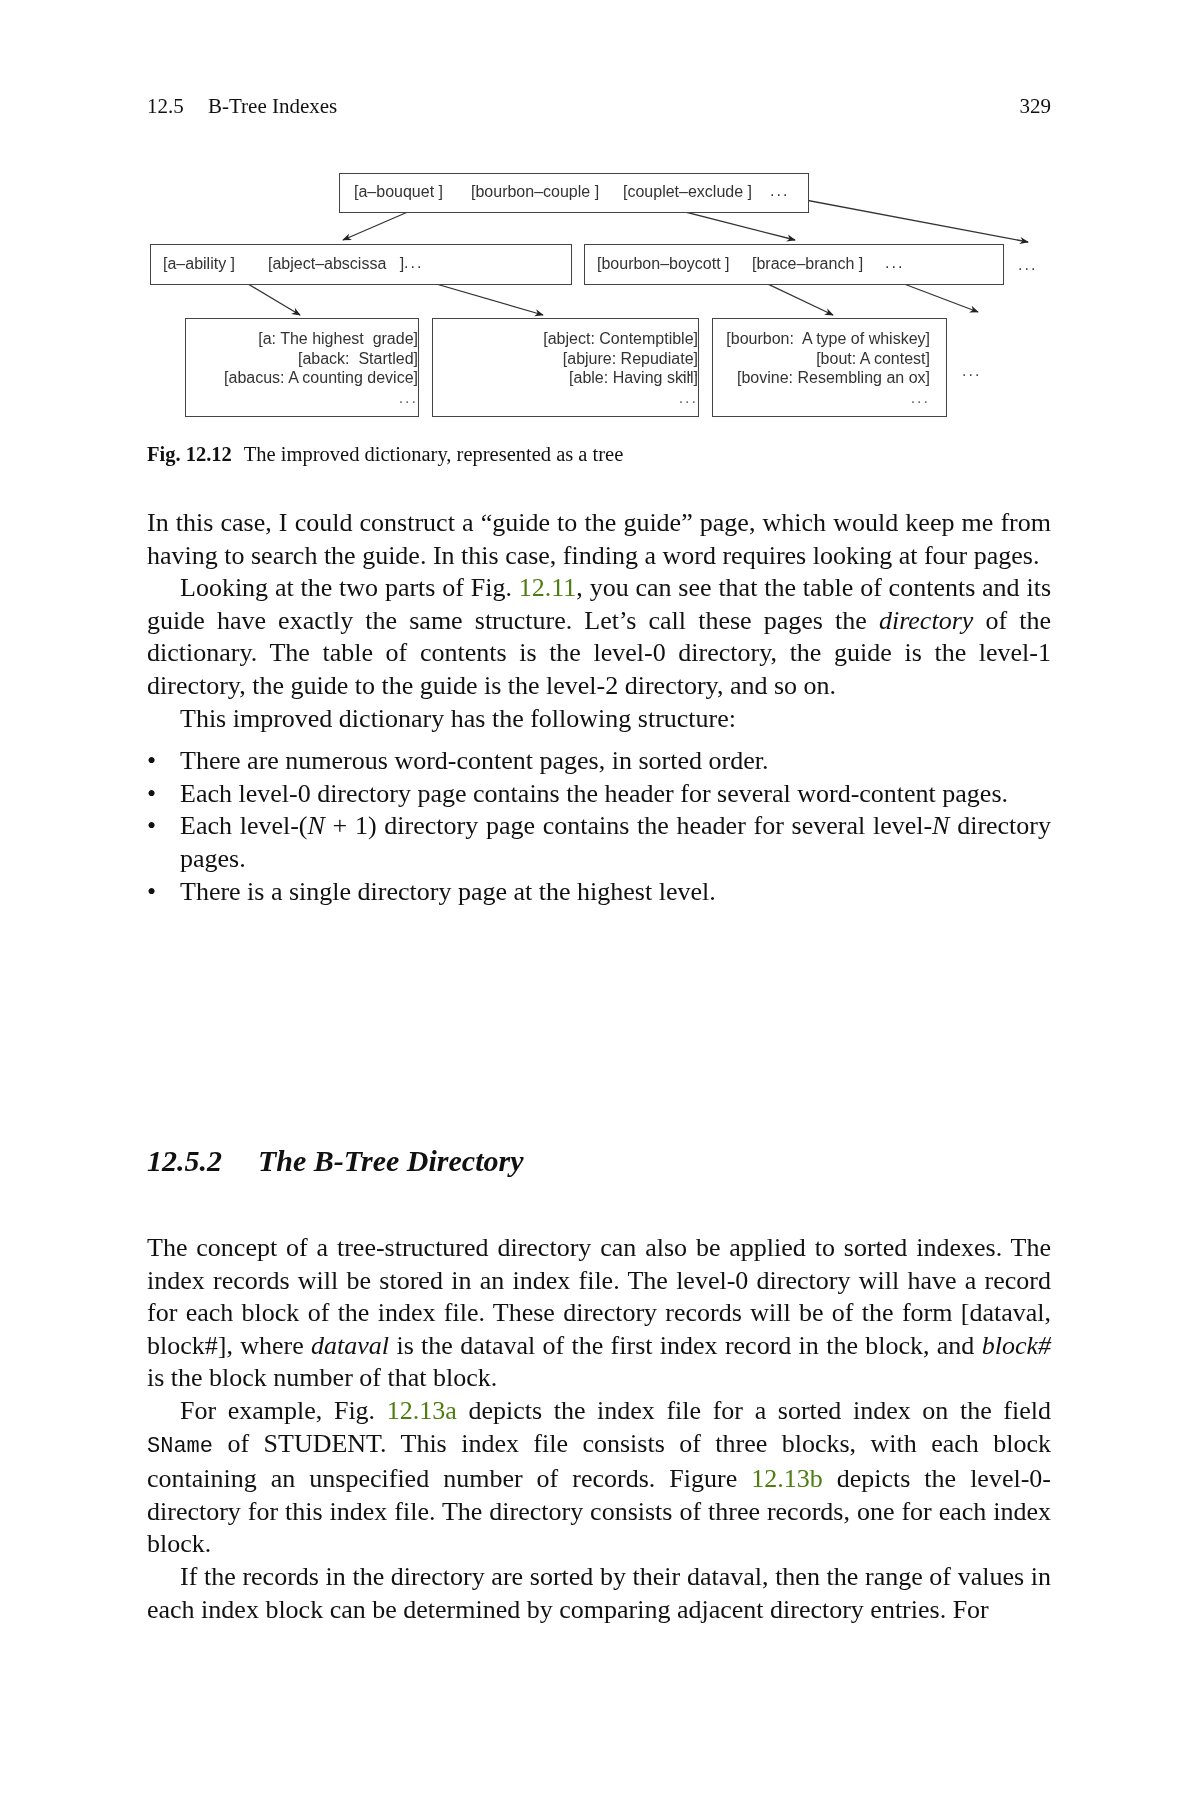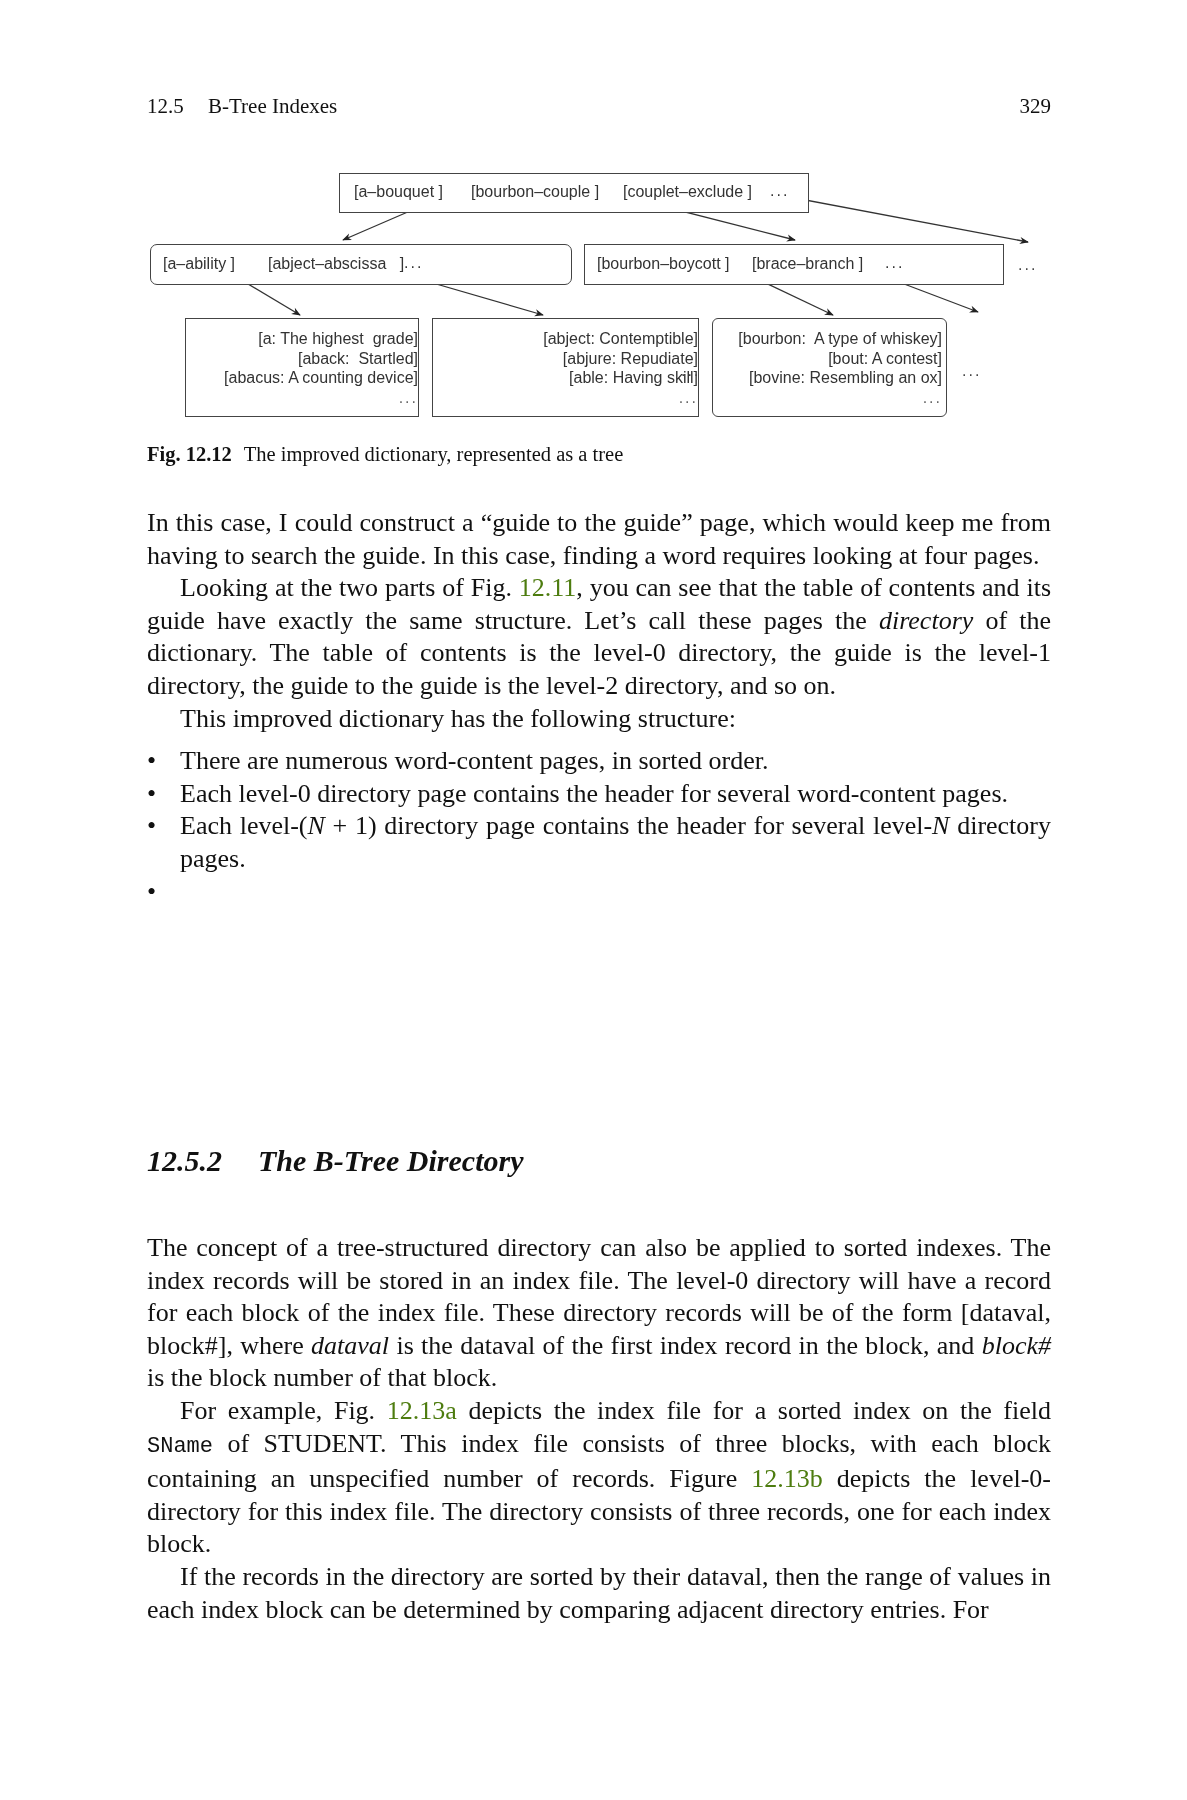--- a/index.html
+++ b/index.html
@@ -64,21 +64,21 @@
     </g>
   </svg>
 
   <div class="dbox" style="left:339px; top:173px; width:470px; height:40px;">
     <span class="row" style="left:14px; top:9px;">[a–bouquet ]</span>
     <span class="row" style="left:131px; top:9px;">[bourbon–couple ]</span>
     <span class="row" style="left:283px; top:9px;">[couplet–exclude ]</span>
     <span class="row" style="left:430px; top:8px; letter-spacing:2px;">...</span>
   </div>
 
-  <div class="dbox" style="left:150px; top:244px; width:422px; height:41px;border-radius:7px;">
+  <div class="dbox" style="left:150px; top:244px; width:422px; height:41px;">
     <span class="row" style="left:12px; top:10px;">[a–ability ]</span>
     <span class="row" style="left:117px; top:10px;text-align:right;">[abject–abscissa   ]</span>
     <span class="row" style="left:253px; top:9px; letter-spacing:2px;">...</span>
   </div>
   <div class="dbox" style="left:584px; top:244px; width:420px; height:41px;">
     <span class="row" style="left:12px; top:10px;">[bourbon–boycott ]</span>
     <span class="row" style="left:167px; top:10px;">[brace–branch ]</span>
     <span class="row" style="left:300px; top:9px; letter-spacing:2px;">...</span>
   </div>
   <span class="dots" style="left:1018px; top:256px;">...</span>
@@ -89,42 +89,42 @@
     <span class="line">[abacus: A counting device]</span>
     <span class="line" style="letter-spacing:2px; color:#666;">...</span>
   </div>
   <div class="dbox leaf" style="left:432px; top:318px; width:267px; height:99px; padding:10px 0 8px 12px;">
     <span class="line">[abject: Contemptible]</span>
     <span class="line">[abjure: Repudiate]</span>
     <span class="line">[able: Having skill]</span>
     <span class="line" style="letter-spacing:2px; color:#666;">...</span>
   </div>
   <span class="dots" style="left:681px; top:362px;">...</span>
-  <div class="dbox leaf" style="left:712px; top:318px; width:235px; height:99px; padding:10px 4px 0 12px;border-radius:6px;">
+  <div class="dbox leaf" style="left:712px; top:318px; width:235px; height:99px; padding:10px 16px 0 12px;">
     <span class="line">[bourbon:  A type of whiskey]</span>
     <span class="line">[bout: A contest]</span>
     <span class="line">[bovine: Resembling an ox]</span>
     <span class="line" style="letter-spacing:2px; color:#666;">...</span>
   </div>
   <span class="dots" style="left:962px; top:362px;">...</span>
 </div>
 
 <div class="abs caption">
   <span class="fig-label">Fig. 12.12</span><span>The improved dictionary, represented as a tree</span>
 </div>
 
 <div class="abs body-text" style="top:507px;">
   <p>In this case, I could construct a “guide to the guide” page, which would keep me from having to search the guide. In this case, finding a word requires looking at four pages.</p>
   <p class="indent"><span>Looking at the two parts of Fig. </span><a class="xref" href="#">12.11</a><span>, you can see that the table of contents and its guide have exactly the same structure. Let’s call these pages the </span><em>directory</em><span> of the dictionary. The table of contents is the level-0 directory, the guide is the level-1 directory, the guide to the guide is the level-2 directory, and so on.</span></p>
   <p class="indent">This improved dictionary has the following structure:</p>
   <ul class="bullets" style="margin-top:10px; margin-bottom:10px;">
     <li><span class="bullet">•</span><span>There are numerous word-content pages, in sorted order.</span></li>
     <li><span class="bullet">•</span><span>Each level-0 directory page contains the header for several word-content pages.</span></li>
     <li style="text-align:justify;"><span class="bullet">•</span><span>Each level-(</span><em>N</em><span> + 1) directory page contains the header for several level-</span><em>N</em><span> directory pages.</span></li>
-    <li><span class="bullet">•</span></li>
+    <li><span class="bullet">•</span><span>There is a single directory page at the highest level.</span></li>
   </ul>
 </div>
 
 <div class="abs heading">
   <span class="h-num">12.5.2</span><span>The B-Tree Directory</span>
 </div>
 
 <div class="abs body-text" style="top:1232px;">
   <p><span>The concept of a tree-structured directory can also be applied to sorted indexes. The index records will be stored in an index file. The level-0 directory will have a record for each block of the index file. These directory records will be of the form [dataval, block#], where </span><em>dataval</em><span> is the dataval of the first index record in the block, and </span><em>block#</em><span> is the block number of that block.</span></p>
   <p class="indent"><span>For example, Fig. </span><a class="xref" href="#">12.13a</a><span> depicts the index file for a sorted index on the field </span><span class="mono">SName</span><span> of STUDENT. This index file consists of three blocks, with each block containing an unspecified number of records. Figure </span><a class="xref" href="#">12.13b</a><span> depicts the level-0-directory for this index file. The directory consists of three records, one for each index block.</span></p>

